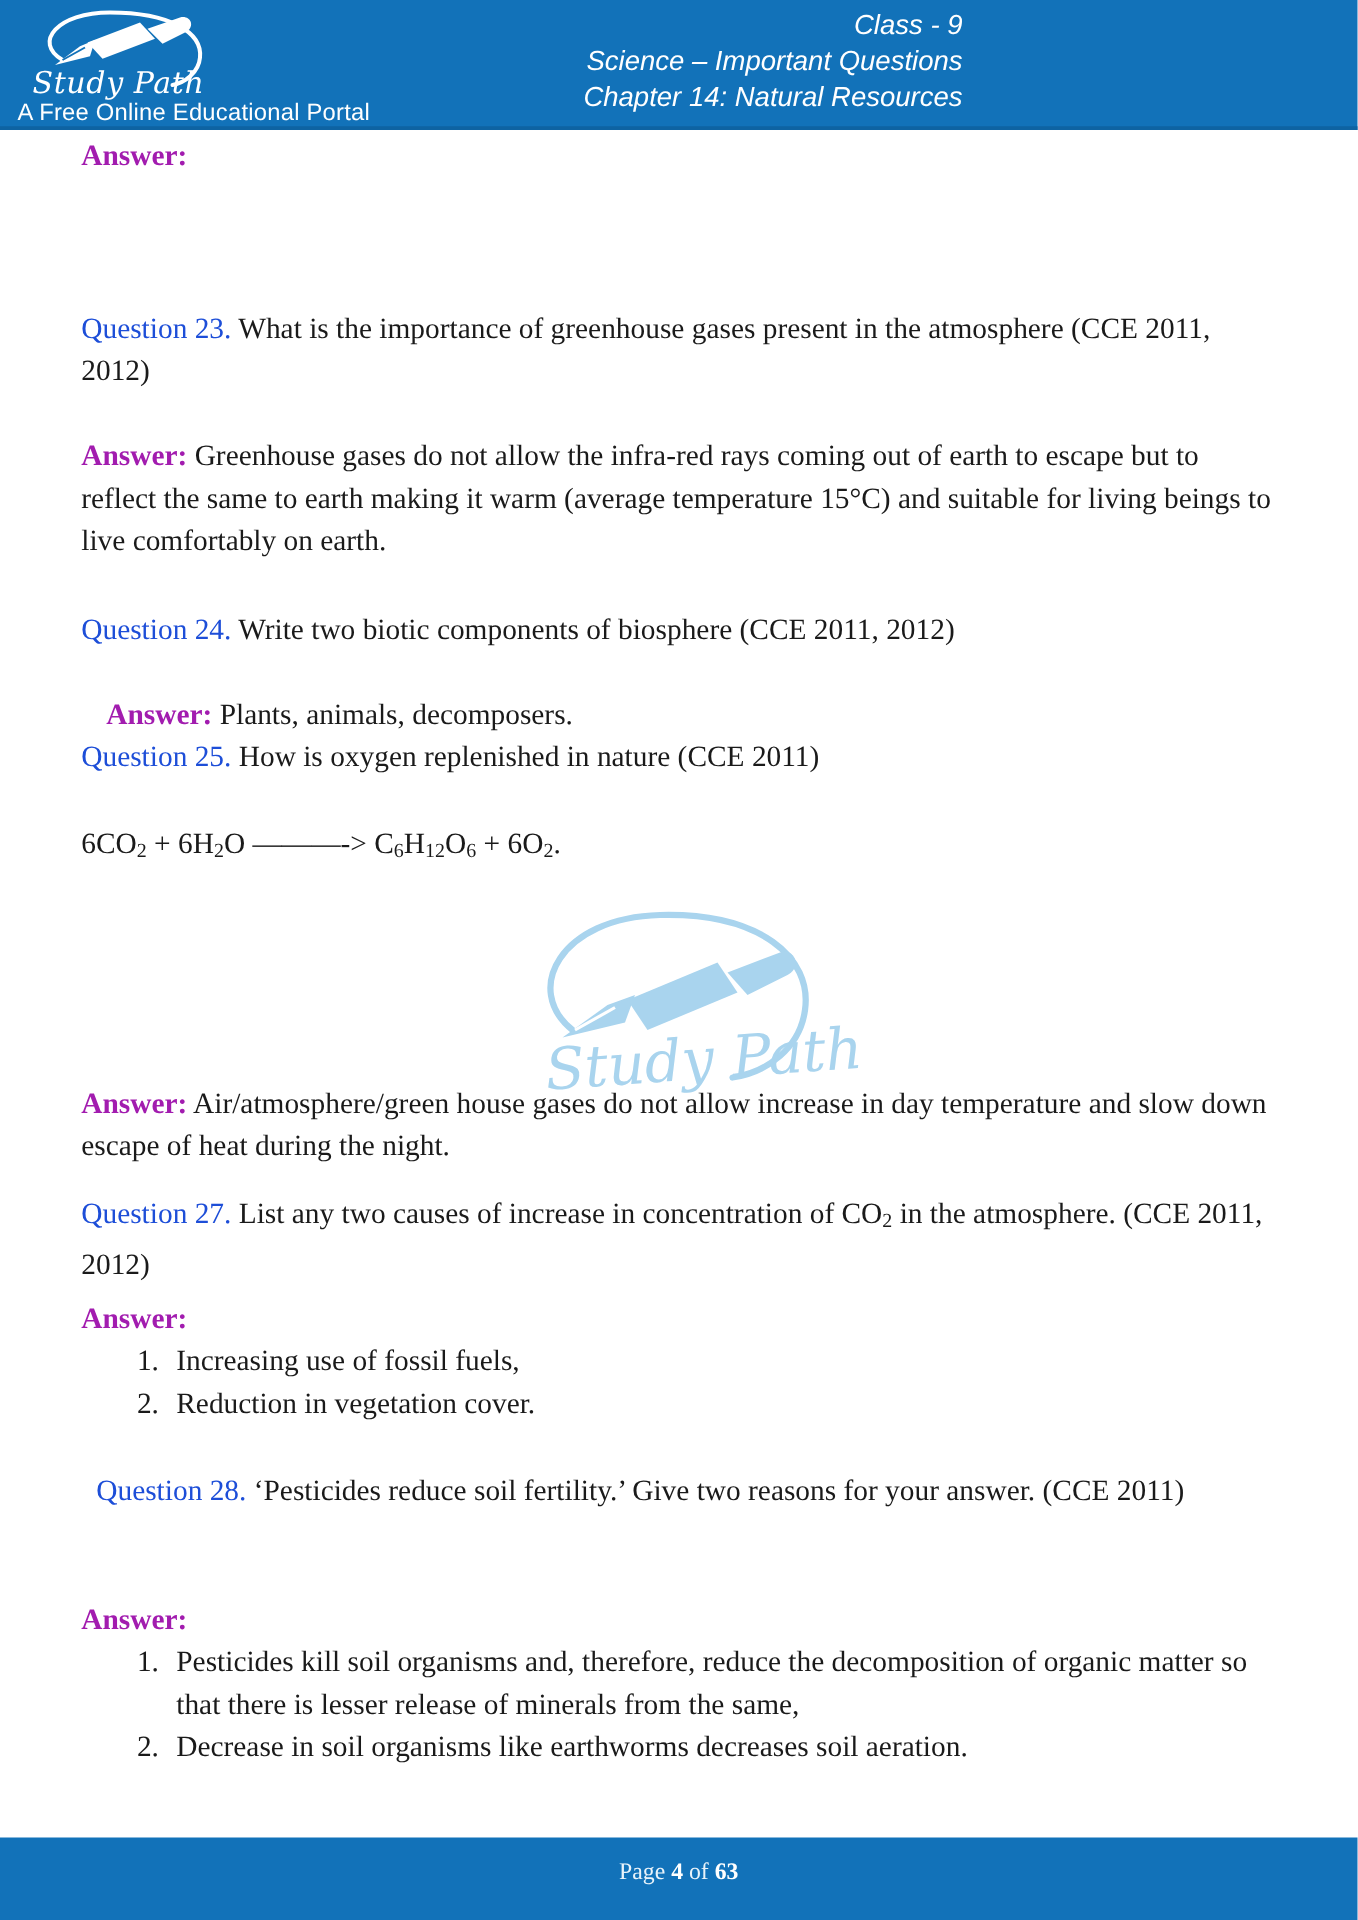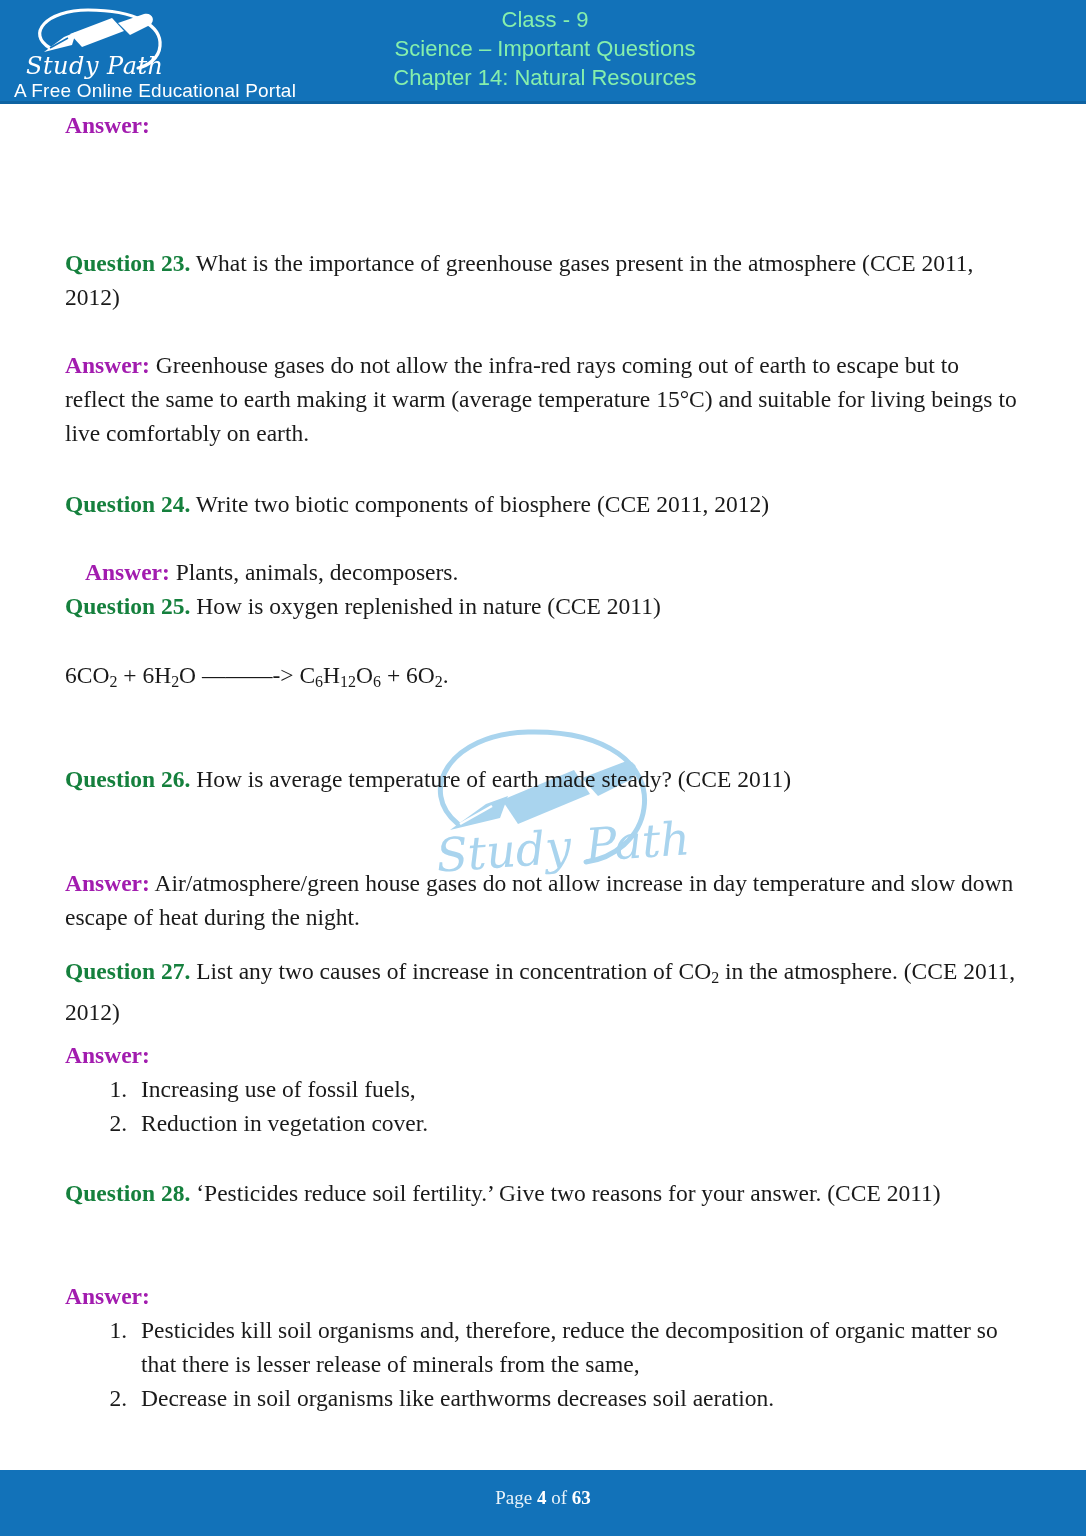--- a/index.html
+++ b/index.html
@@ -60,24 +60,25 @@
     font-size: 19px;
     color: #ffffff;
     white-space: nowrap;
     letter-spacing: 0.2px;
   }
   .header-titles {
     position: absolute;
     left: 320px;
     top: 5px;
     width: 450px;
-    text-align: center;
-    color: #86efac;
+    text-align: right;
+    color: #ffffff;
     font-family: "Liberation Sans", sans-serif;
     line-height: 1.32;
+    font-style: italic;
   }
   .header-titles div {
     font-size: 22px;
     white-space: nowrap;
   }
 
   
   .watermark {
     position: absolute;
     left: 418px;
@@ -116,22 +117,22 @@
     font-size: 23.5px;
     line-height: 34px;
     color: #1a1a1a;
     font-family: "Liberation Serif", "DejaVu Serif", serif;
   }
   .ans-label {
     color: #a21caf;
     font-weight: bold;
   }
   .q-label {
-    font-weight: bold;
-    color: #15803d;
+    font-weight: normal;
+    color: #1d4ed8;
   }
   ol.numlist {
     margin: 0;
     padding: 0 0 0 68px;
     list-style-position: outside;
   }
   ol.numlist li {
     font-size: 23.5px;
     line-height: 34px;
     padding-left: 8px;
@@ -222,44 +223,40 @@
 
   <div class="block" style="top:485px;">
     <span class="q-label">Question 25.</span>
     <span>How is oxygen replenished in nature (CCE 2011)</span>
   </div>
 
   <div class="block" style="top:554px;">
     <div>6CO<sub>2</sub> + 6H<sub>2</sub>O ———-&gt; C<sub>6</sub>H<sub>12</sub>O<sub>6</sub> + 6O<sub>2</sub>.</div>
   </div>
 
-  <div class="block" style="top:658px;">
-    <span class="q-label">Question 26.</span>
-    <span>How is average temperature of earth made steady? (CCE 2011)</span>
-  </div>
 
   <div class="block" style="top:727px;margin-top:35px;">
     <span class="ans-label">Answer:</span>
     <span>Air/atmosphere/green house gases do not allow increase in day temperature and slow down escape of heat during the night.</span>
   </div>
 
   <div class="block" style="top:850px;">
     <span class="q-label">Question 27.</span>
     <span>List any two causes of increase in concentration of CO<sub>2</sub> in the atmosphere. (CCE 2011, 2012)</span>
   </div>
 
   <div class="block" style="top:934px;">
     <div class="ans-label">Answer:</div>
     <ol class="numlist">
       <li>Increasing use of fossil fuels,</li>
       <li>Reduction in vegetation cover.</li>
     </ol>
   </div>
 
-  <div class="block" style="top:1072px;">
+  <div class="block" style="top:1072px;margin-left:12px;">
     <span class="q-label">Question 28.</span>
     <span>‘Pesticides reduce soil fertility.’ Give two reasons for your answer. (CCE 2011)</span>
   </div>
 
   <div class="block" style="top:1175px;">
     <div class="ans-label">Answer:</div>
     <ol class="numlist">
       <li>Pesticides kill soil organisms and, therefore, reduce the decomposition of organic matter so that there is lesser release of minerals from the same,</li>
       <li>Decrease in soil organisms like earthworms decreases soil aeration.</li>
     </ol>

